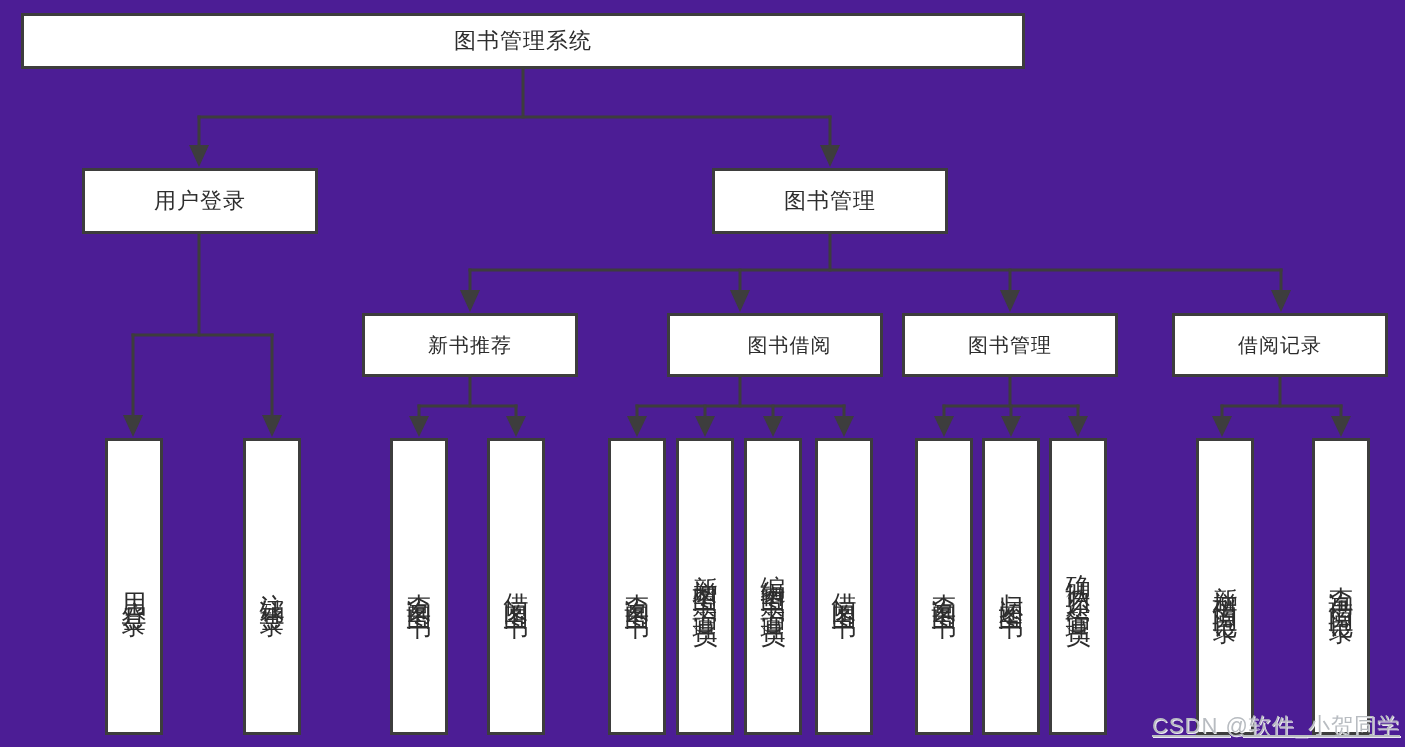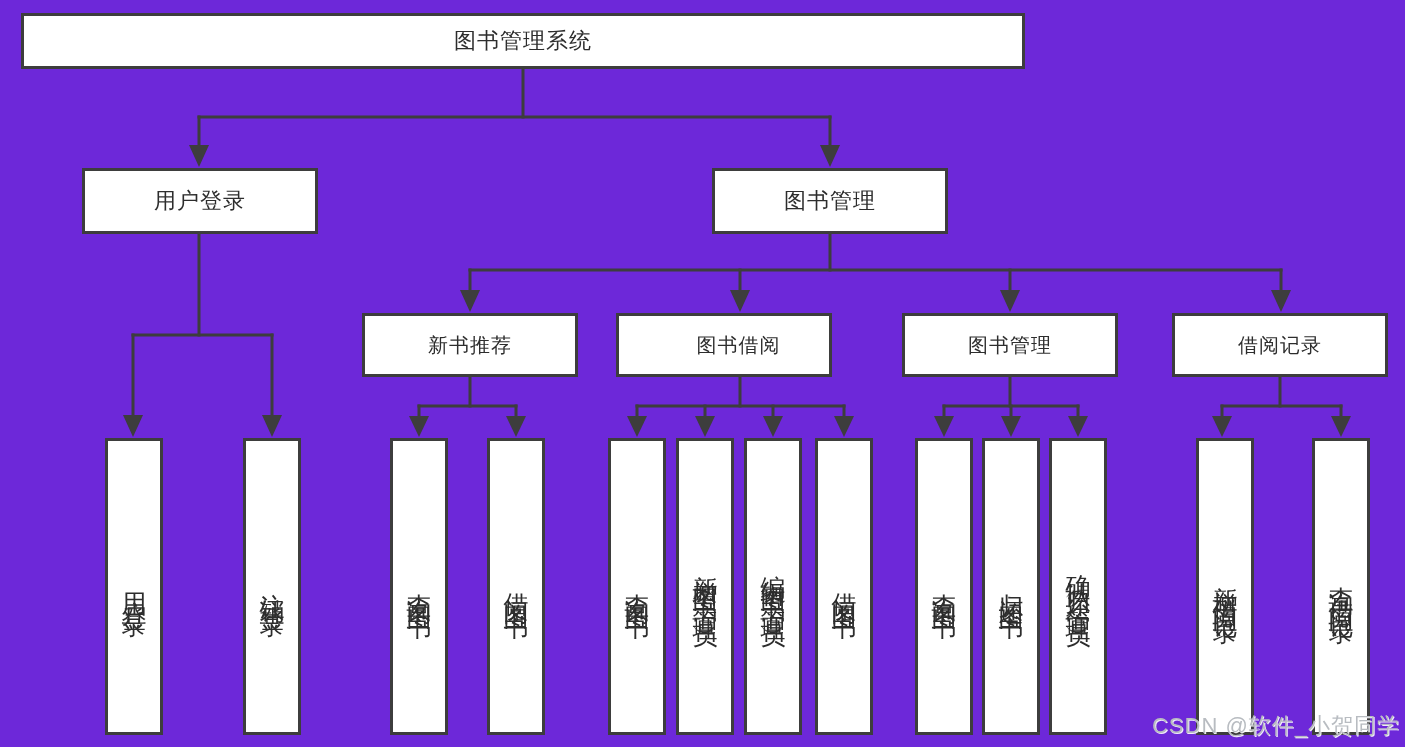--- a/index.html
+++ b/index.html
@@ -7,21 +7,21 @@
     --text: #2d2d2d;
     --wm: #b8bcc1;
   }
   * { margin: 0; padding: 0; box-sizing: border-box; }
   html, body { background: #ffffff; }
   body { font-family: "Liberation Sans", sans-serif; }
   .stage {
     position: relative;
     width: 1405px;
     height: 747px;
-    background: #6d28d9;
+    background: #4c1d95;
     overflow: hidden;
   }
   .connectors {
     position: absolute;
     left: 0; top: 0;
     width: 1405px; height: 747px;
     pointer-events: none;
   }
   .connectors path { stroke: var(--line); stroke-width: 3; fill: none; }
   .connectors polygon { fill: var(--line); stroke: none; }
@@ -52,20 +52,21 @@
   }
   .watermark {
     position: absolute;
     right: 5px;
     bottom: 6px;
     font-size: 22px;
     color: var(--wm);
     letter-spacing: 1px;
     text-shadow: 1px 1px 0 rgba(255,255,255,0.9);
     white-space: nowrap;
+    text-decoration: underline;
   }
 </style>
 </head>
 <body>
 
 <div class="stage">
 
   <svg class="connectors" viewBox="0 0 1405 747" xmlns="http://www.w3.org/2000/svg">
 
     <path d="M523 67 V118.5"></path>
@@ -135,21 +136,21 @@
   <div class="node lvl2 h" style="left:82px;">
     <span>用户登录</span>
   </div>
   <div class="node lvl2 h" style="left:712px;">
     <span>图书管理</span>
   </div>
 
   <div class="node lvl3 h" style="left:362px;">
     <span>新书推荐</span>
   </div>
-  <div class="node lvl3 h" style="left:616px;padding-left:29px;">
+  <div class="node lvl3 h" style="left:667px;padding-left:29px;">
     <span>图书借阅</span>
   </div>
   <div class="node lvl3 h" style="left:902px;">
     <span>图书管理</span>
   </div>
   <div class="node lvl3 h" style="left:1172px;">
     <span>借阅记录</span>
   </div>
 
   <div class="node leaf" style="left:105px;">

